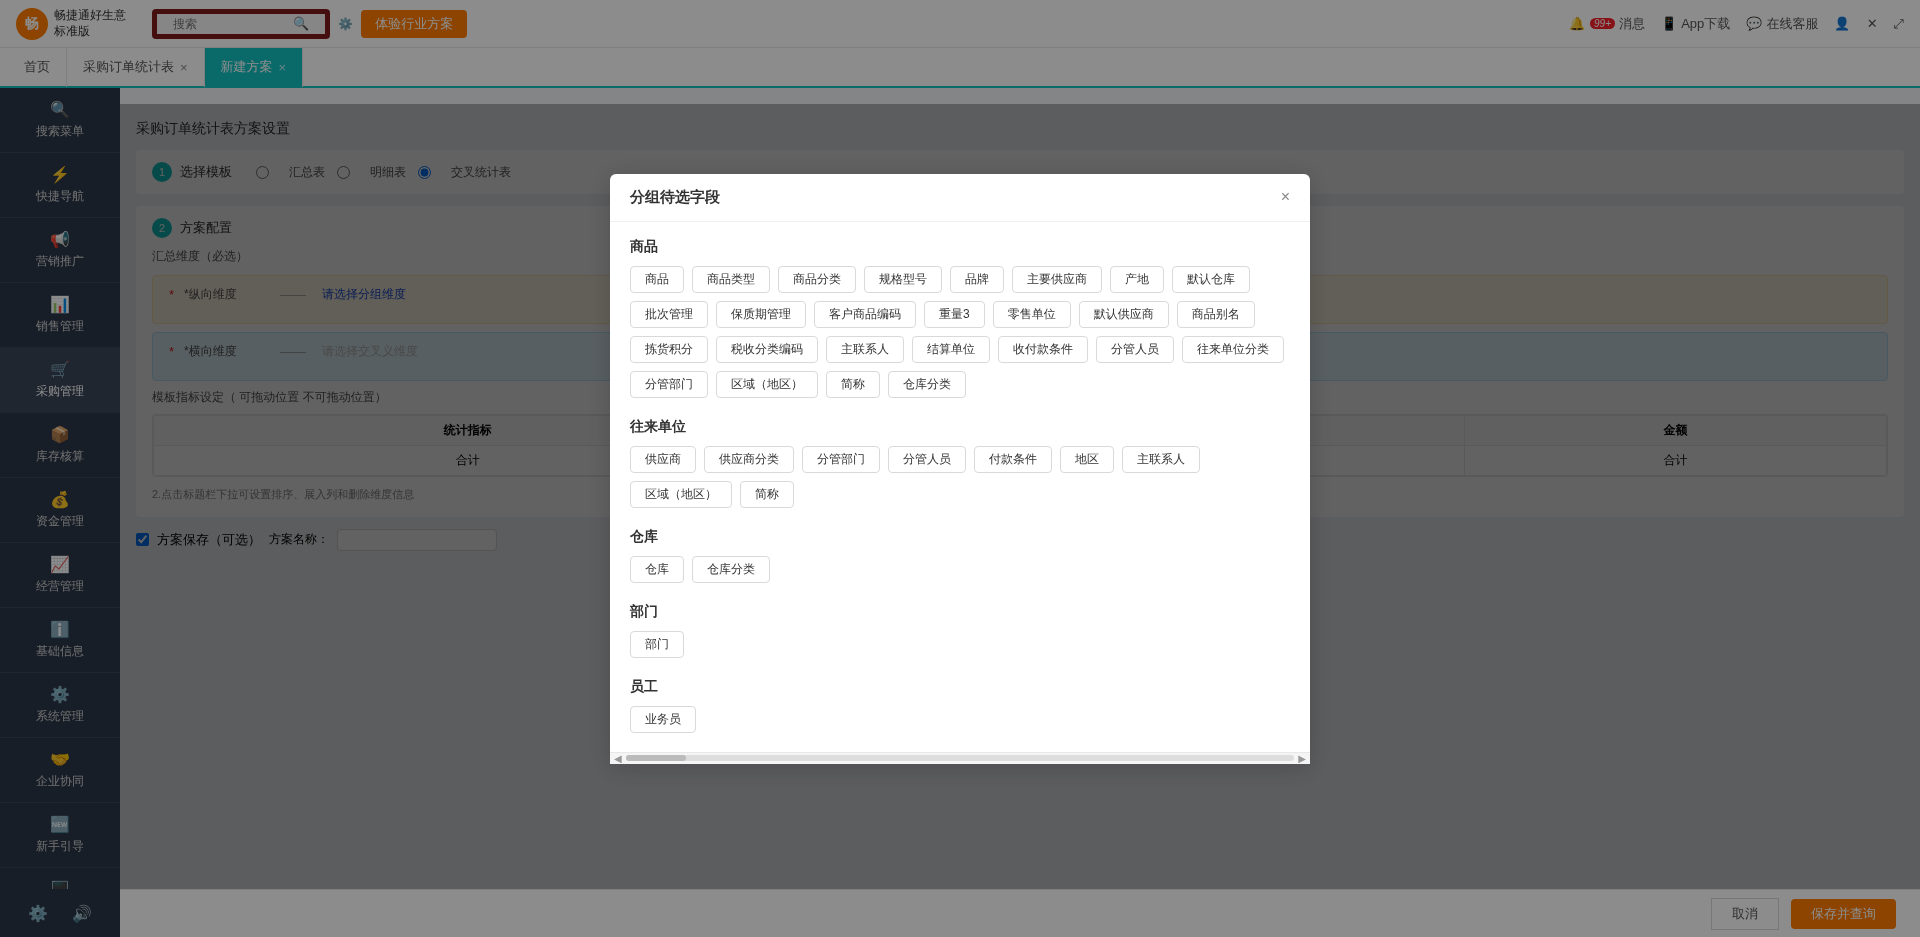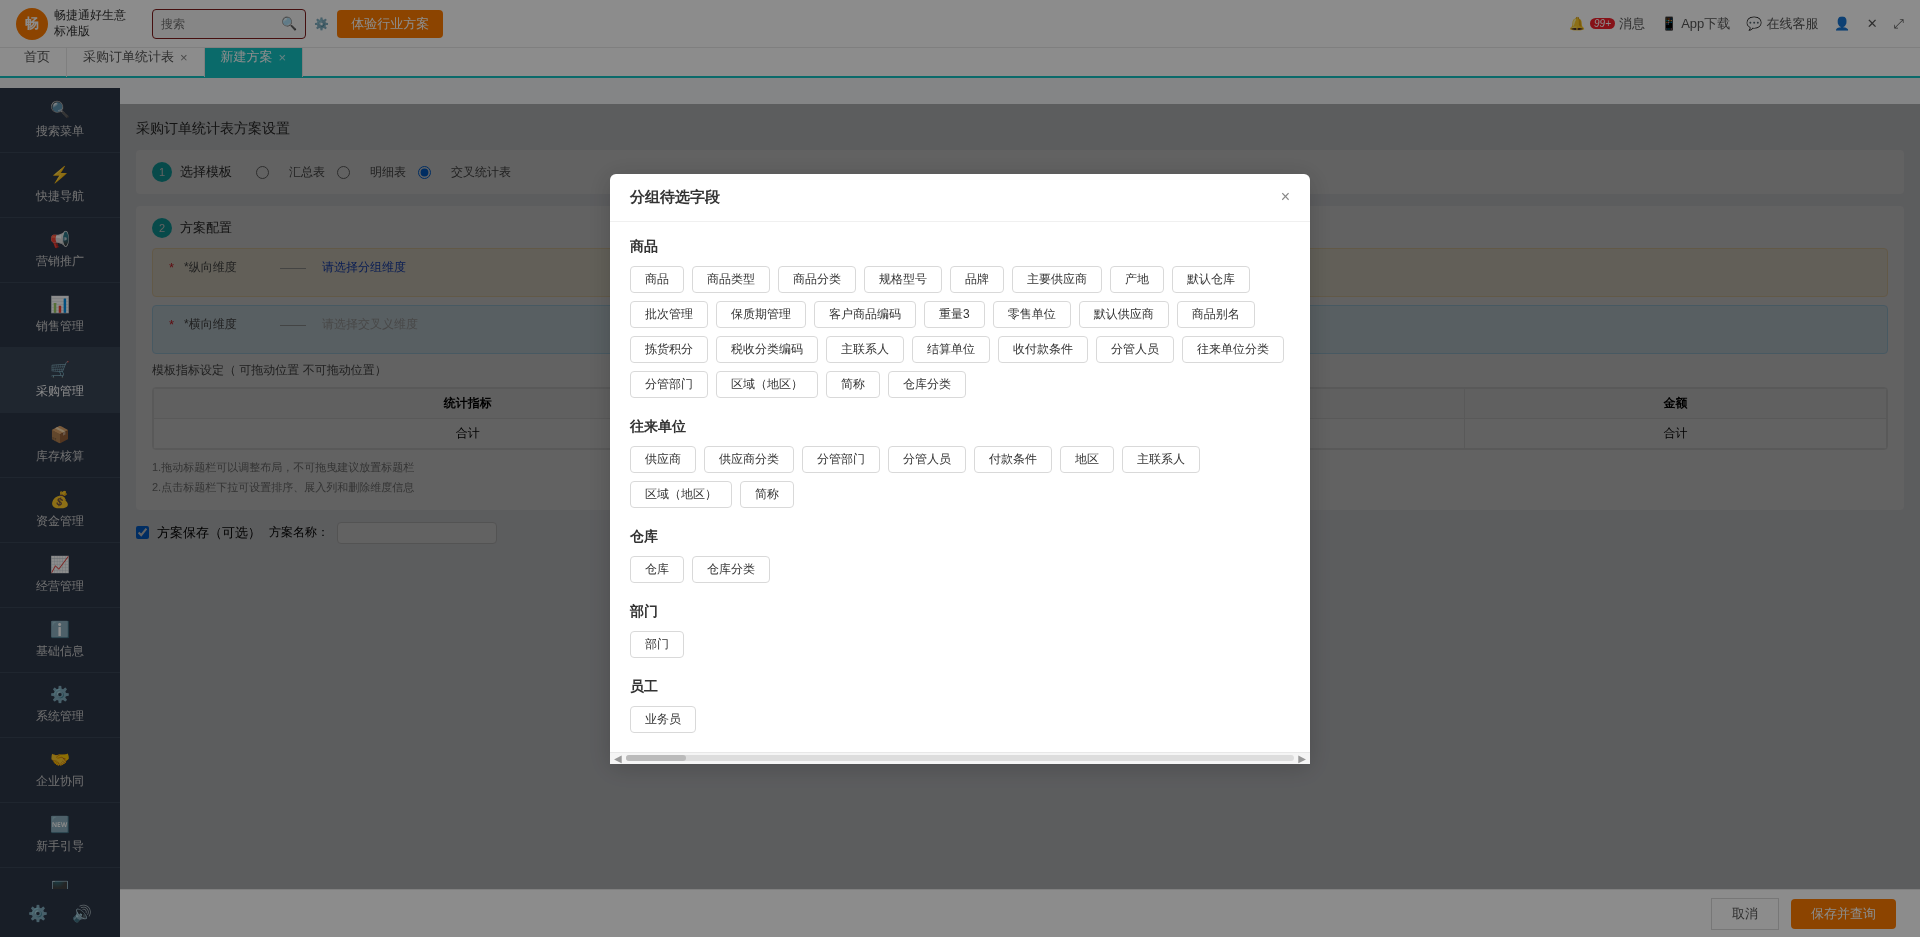--- a/index.html
+++ b/index.html
@@ -34,23 +34,23 @@
     .top-nav-area {
       flex: 1;
       display: flex;
       align-items: center;
       gap: 8px;
       margin-left: 16px;
     }
     .top-search-box {
       display: flex;
       align-items: center;
-      border: 1px solid #7f1d1d;
+      border: 5px solid #7f1d1d;
       border-radius: 4px;
-      padding: 0 8px;
+      padding: 0 16px;
       height: 30px;
       background: #f5f5f5;
     }
     .top-search-box input {
       border: none; background: transparent; outline: none; font-size: 12px; width: 120px;
     }
     .top-btn-try {
       background: #ff7d00;
       color: white;
       border: none;
@@ -71,21 +71,21 @@
       display: flex; align-items: center; gap: 4px; cursor: pointer;
     }
     .badge {
       background: #f5222d; color: white; border-radius: 8px;
       font-size: 10px; padding: 0 4px; min-width: 16px; text-align: center; font-style: italic;
     }
 
     
     .tab-bar {
       position: fixed;
-      top: 38px; left: 0; right: 0;
+      top: 48px; left: 0; right: 0;
       height: 40px;
       background: #fff;
       border-bottom: 2px solid #13c2c2;
       display: flex;
       align-items: center;
       z-index: 99;
       padding: 0 8px;
     }
     .tab-item {
       height: 40px;
@@ -481,20 +481,23 @@
           <input type="radio" name="template" checked="" style=""> 
           <span>交叉统计表</span>
         </label>
     </div>
   </div>
 
   <div class="config-section">
     <div class="step-item" style="margin-bottom:10px;">
       <div class="step-num">2</div>
       <div class="step-label">方案配置</div>
+    </div>
+    <div class="config-row">
+      <span class="config-label">汇总维度（必选）</span>
     </div>
     <div style="background:#fff8e6; border:1px solid #ffe7ba; border-radius:4px; padding:10px 16px; margin-bottom:8px;">
       <div class="config-row">
         <span style="color:#f5222d;margin-right:2px;">*</span>
         <span class="config-label">*纵向维度</span>
         <span style="color:#aaa;margin:0 8px;">——</span>
         <span style="color:#1d4ed8;font-size:12px;">请选择分组维度</span>
       </div>
     </div>
     <div style="background:#e6f7ff; border:1px solid #bae7ff; border-radius:4px; padding:10px 16px; margin-bottom:8px;">
@@ -521,21 +524,20 @@
         <tbody>
           <tr>
             <td>合计</td>
             <td>合计</td>
             <td>合计</td>
           </tr>
         </tbody>
       </table>
     </div>
     <div class="tips">
-      <div>1.拖动标题栏可以调整布局，不可拖曳建议放置标题栏</div>
       <div>2.点击标题栏下拉可设置排序、展入列和删除维度信息</div>
     </div>
   </div>
 
   <div class="save-scheme">
     <input type="checkbox" checked="" style="">
     <span>方案保存（可选）</span>
     <span style="color:#000000;font-size:12px;">方案名称：</span>
     <input type="text" placeholder="" style="">
   </div>

